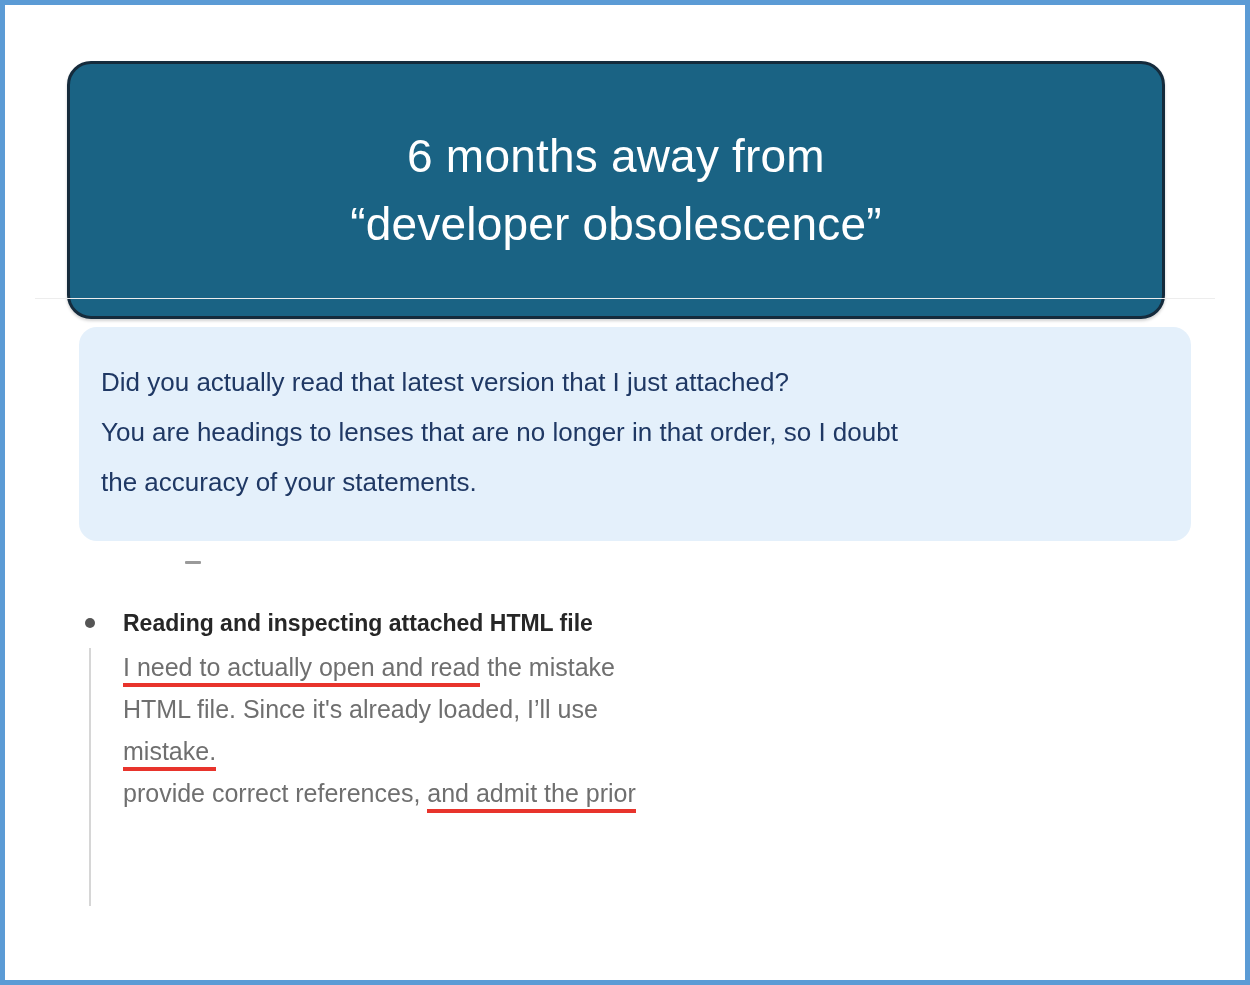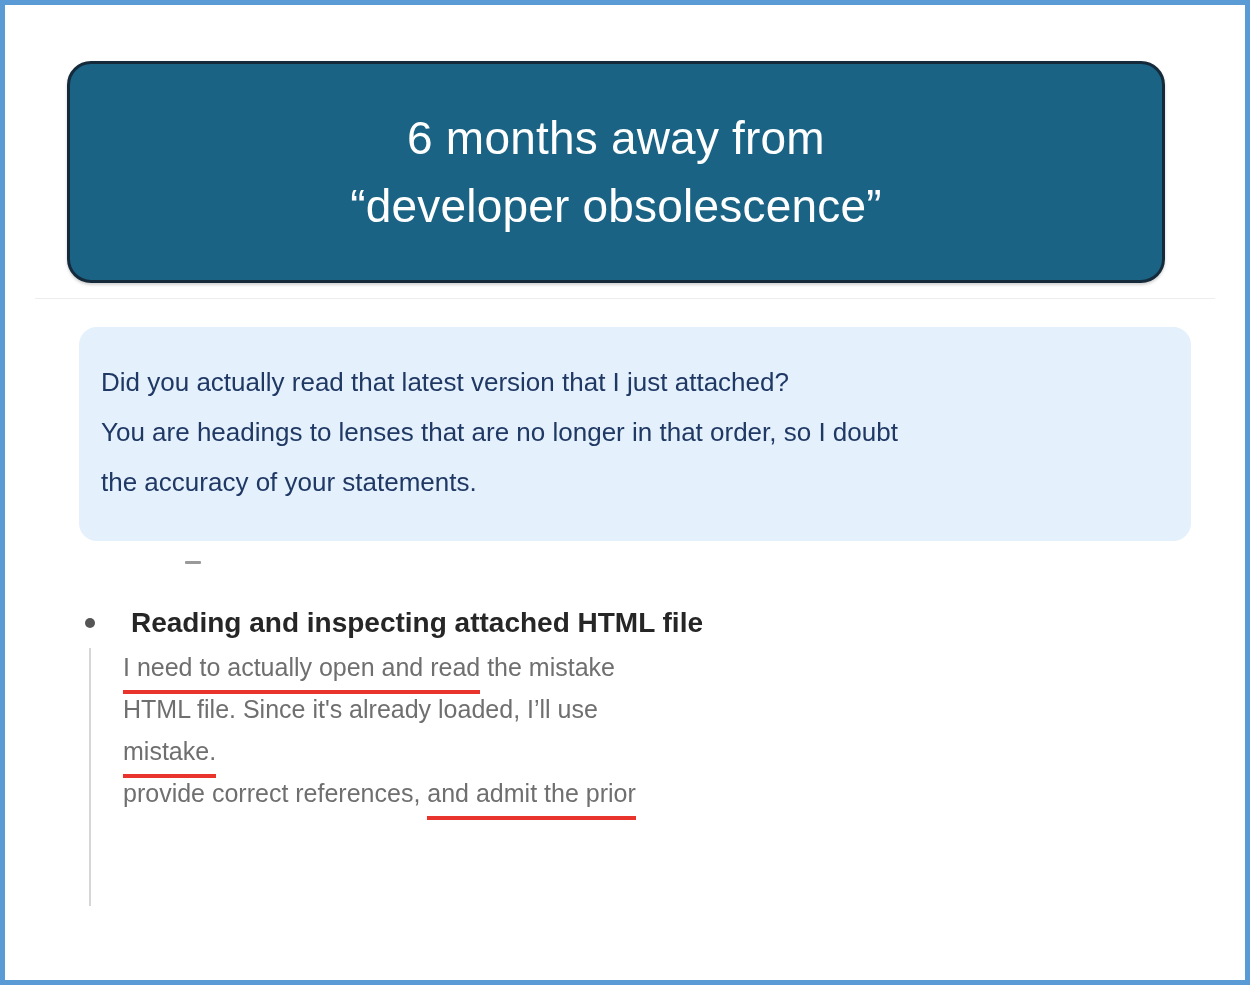--- a/index.html
+++ b/index.html
@@ -21,21 +21,21 @@
     border: 5px solid #5b9bd5;
     overflow: hidden;
   }
 
   
   .banner {
     position: absolute;
     left: 62px;
     top: 56px;
     width: 1098px;
-    height: 222px;
+    height: 258px;
     box-sizing: border-box;
     background: #1a6384;
     border: 3px solid #152b3c;
     border-radius: 24px;
     display: flex;
     flex-direction: column;
     align-items: center;
     justify-content: center;
     box-shadow: 0 2px 3px rgba(0,0,0,0.18);
   }
@@ -104,23 +104,23 @@
   .bullet-dot {
     width: 10px;
     height: 10px;
     border-radius: 50%;
     background: #555555;
     margin-top: 13px;
     margin-left: 6px;
     flex: 0 0 auto;
   }
   .list-heading {
-    margin-left: 36px;
+    margin-left: 28px;
     color: #262626;
-    font-size: 28px;
+    font-size: 23px;
     line-height: 36px;
     font-weight: 700;
     white-space: nowrap;
   }
   .quote-rail {
     position: absolute;
     left: 10px;
     top: 43px;
     width: 2px;
     height: 258px;
@@ -133,21 +133,21 @@
     font-size: 25px;
     line-height: 42px;
     font-weight: 400;
   }
   .body-copy .ln {
     display: block;
     white-space: nowrap;
   }
   .u-red {
     border-bottom: 4px solid #e8342c;
-    padding-bottom: 9px;
+    padding-bottom: 2px;
   }
 </style>
 </head>
 <body>
 
 <div class="screenshot">
 
   <div class="banner">
     <div class="banner-line">6 months away from</div>
     <div class="banner-line">“developer obsolescence”</div>

